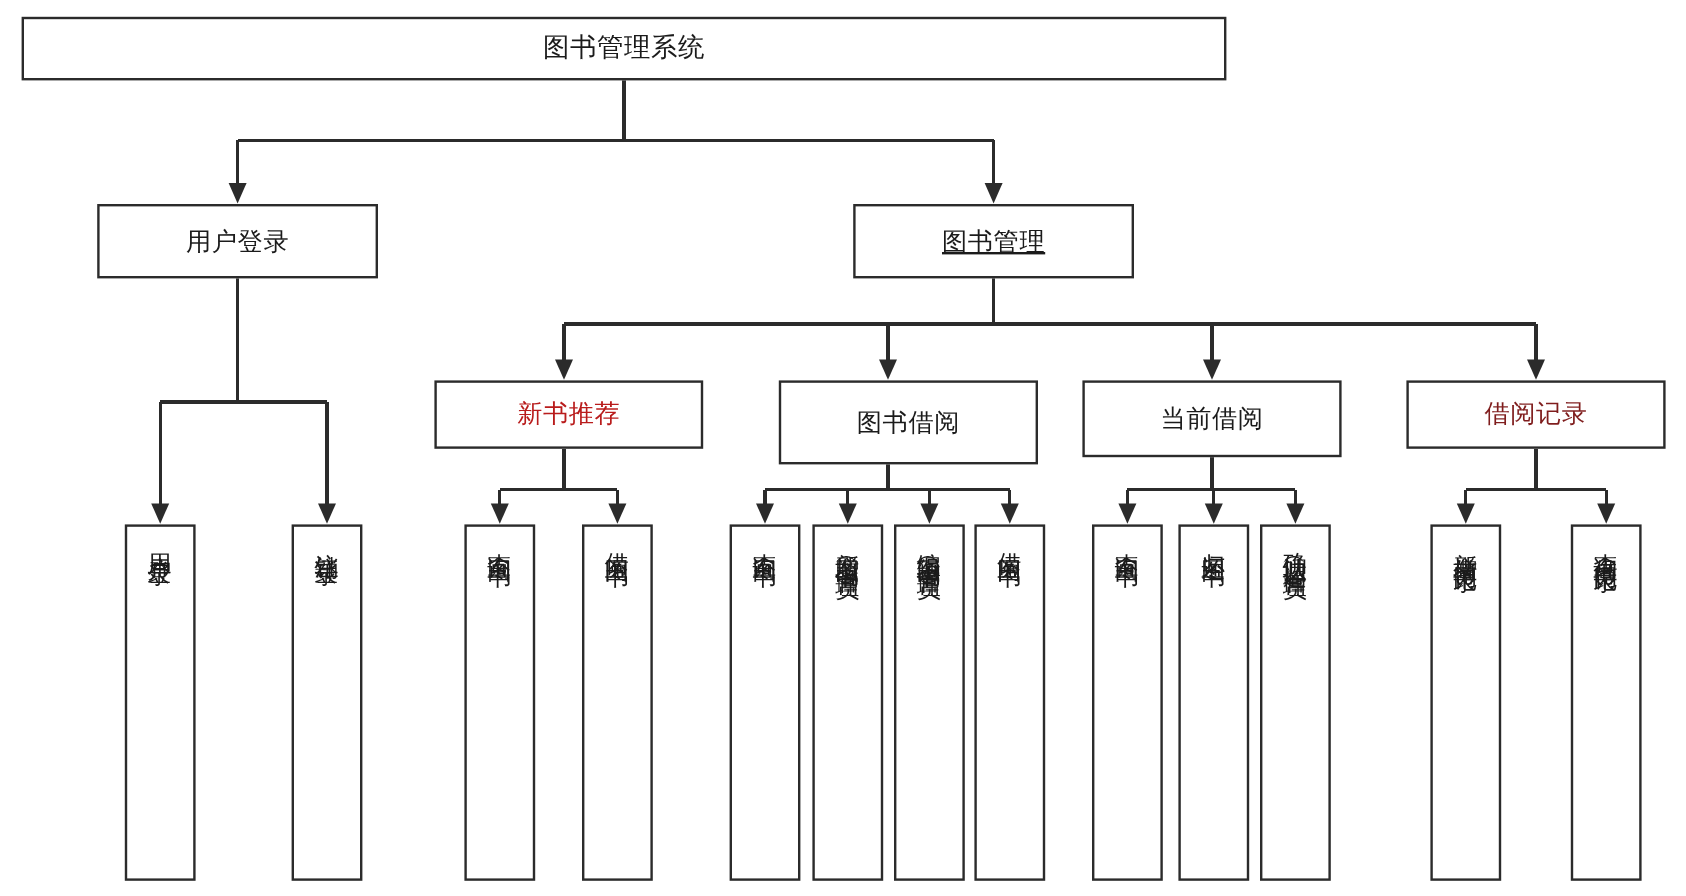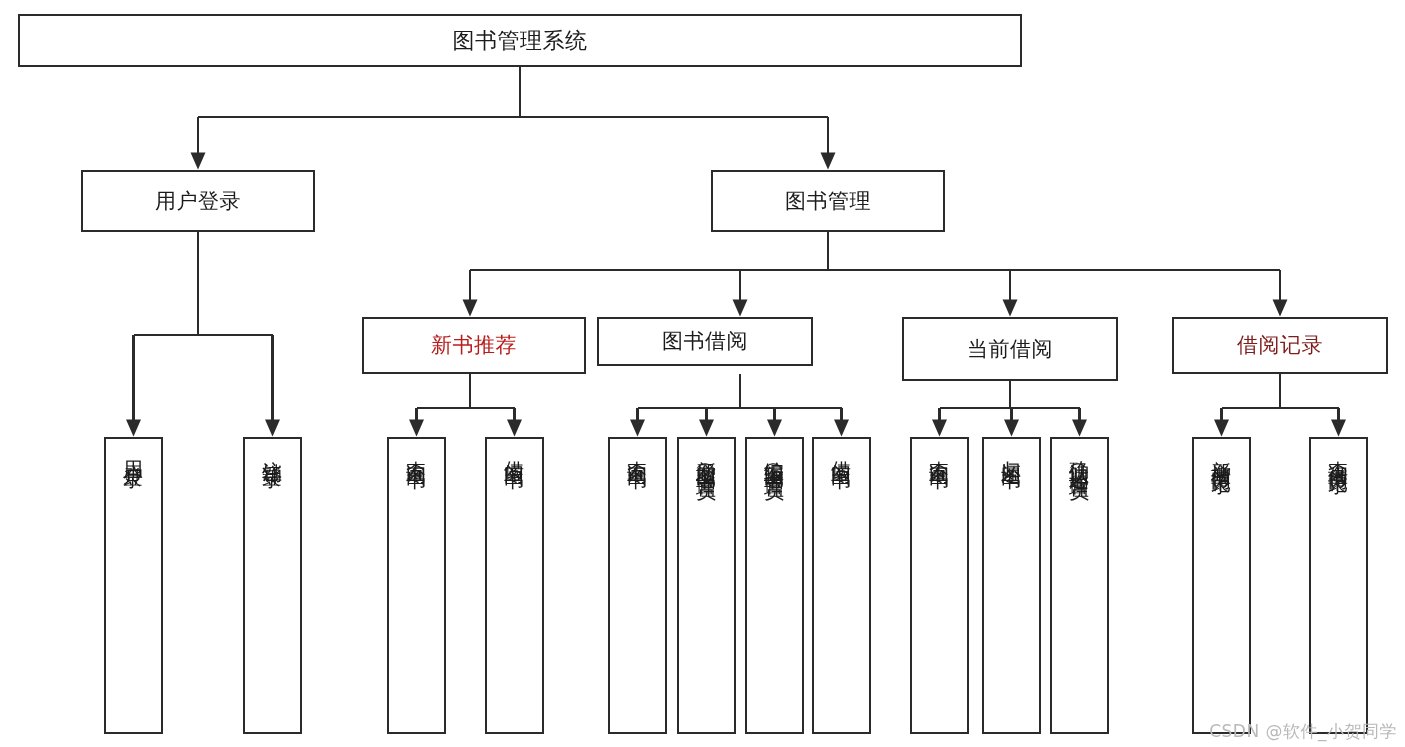--- a/index.html
+++ b/index.html
@@ -135,27 +135,27 @@
       <line x1="1338.5" y1="408" x2="1338.5" y2="422" stroke="#2b2b2b" stroke-width="2.6" shape-rendering="crispEdges"></line>
       <path d="M 1331 419.5 L 1346 419.5 L 1338.5 436.5 Z" fill="#2b2b2b"></path>
     </svg>
   <div id="nodes-layer">
       <div class="node h root" style="left: 18px; top: 14px; width: 1004px; height: 53px; border-color: rgb(43, 43, 43); background: rgb(255, 255, 255); color: rgb(27, 27, 27);">
         <span class="label">图书管理系统</span>
       </div>
       <div class="node h" style="left: 81px; top: 170px; width: 234px; height: 62px; border-color: rgb(43, 43, 43); background: rgb(255, 255, 255); color: rgb(27, 27, 27);">
         <span class="label">用户登录</span>
       </div>
-      <div class="node h" style="left: 711px; top: 170px; width: 234px; height: 62px; border-color: rgb(43, 43, 43); background: rgb(255, 255, 255); color: rgb(27, 27, 27);">
+      <div class="node h" style="left: 711px; top: 170px; width: 234px; height: 62px; border-color: rgb(43, 43, 43); background: rgb(255, 255, 255); color: rgb(27, 27, 27); text-decoration: underline;">
         <span class="label">图书管理</span>
       </div>
       <div class="node h" style="left: 362px; top: 317px; width: 224px; height: 57px; border-color: rgb(43, 43, 43); background: rgb(255, 255, 255); color: #b91c1c;">
         <span class="label">新书推荐</span>
       </div>
-      <div class="node h" style="left: 597px; top: 317px; width: 216px; height: 49px; border-color: rgb(43, 43, 43); background: rgb(255, 255, 255); color: rgb(27, 27, 27);">
+      <div class="node h" style="left: 649px; top: 317px; width: 216px; height: 70px; border-color: rgb(43, 43, 43); background: rgb(255, 255, 255); color: rgb(27, 27, 27);">
         <span class="label">图书借阅</span>
       </div>
       <div class="node h" style="left: 902px; top: 317px; width: 216px; height: 64px; border-color: rgb(43, 43, 43); background: rgb(255, 255, 255); color: rgb(27, 27, 27);">
         <span class="label">当前借阅</span>
       </div>
       <div class="node h" style="left: 1172px; top: 317px; width: 216px; height: 57px; border-color: rgb(43, 43, 43); background: rgb(255, 255, 255); color: #7f1d1d;">
         <span class="label">借阅记录</span>
       </div>
       <div class="node v" style="left: 104px; top: 437px; width: 59px; height: 297px; border-color: rgb(43, 43, 43); background: rgb(255, 255, 255); color: rgb(27, 27, 27);">
         <span class="label">用户登录</span>
@@ -190,14 +190,13 @@
       <div class="node v" style="left: 1050px; top: 437px; width: 59px; height: 297px; border-color: rgb(43, 43, 43); background: rgb(255, 255, 255); color: rgb(27, 27, 27);">
         <span class="label">确认归还（管理员）</span>
       </div>
       <div class="node v" style="left: 1192px; top: 437px; width: 59px; height: 297px; border-color: rgb(43, 43, 43); background: rgb(255, 255, 255); color: rgb(27, 27, 27);">
         <span class="label">新增借阅记录</span>
       </div>
       <div class="node v" style="left: 1309px; top: 437px; width: 59px; height: 297px; border-color: rgb(43, 43, 43); background: rgb(255, 255, 255); color: rgb(27, 27, 27);">
         <span class="label">查询借阅记录</span>
       </div>
     </div>
-  <div class="watermark">CSDN @软件_小贺同学</div>
 </div>
 
 </body></html>

